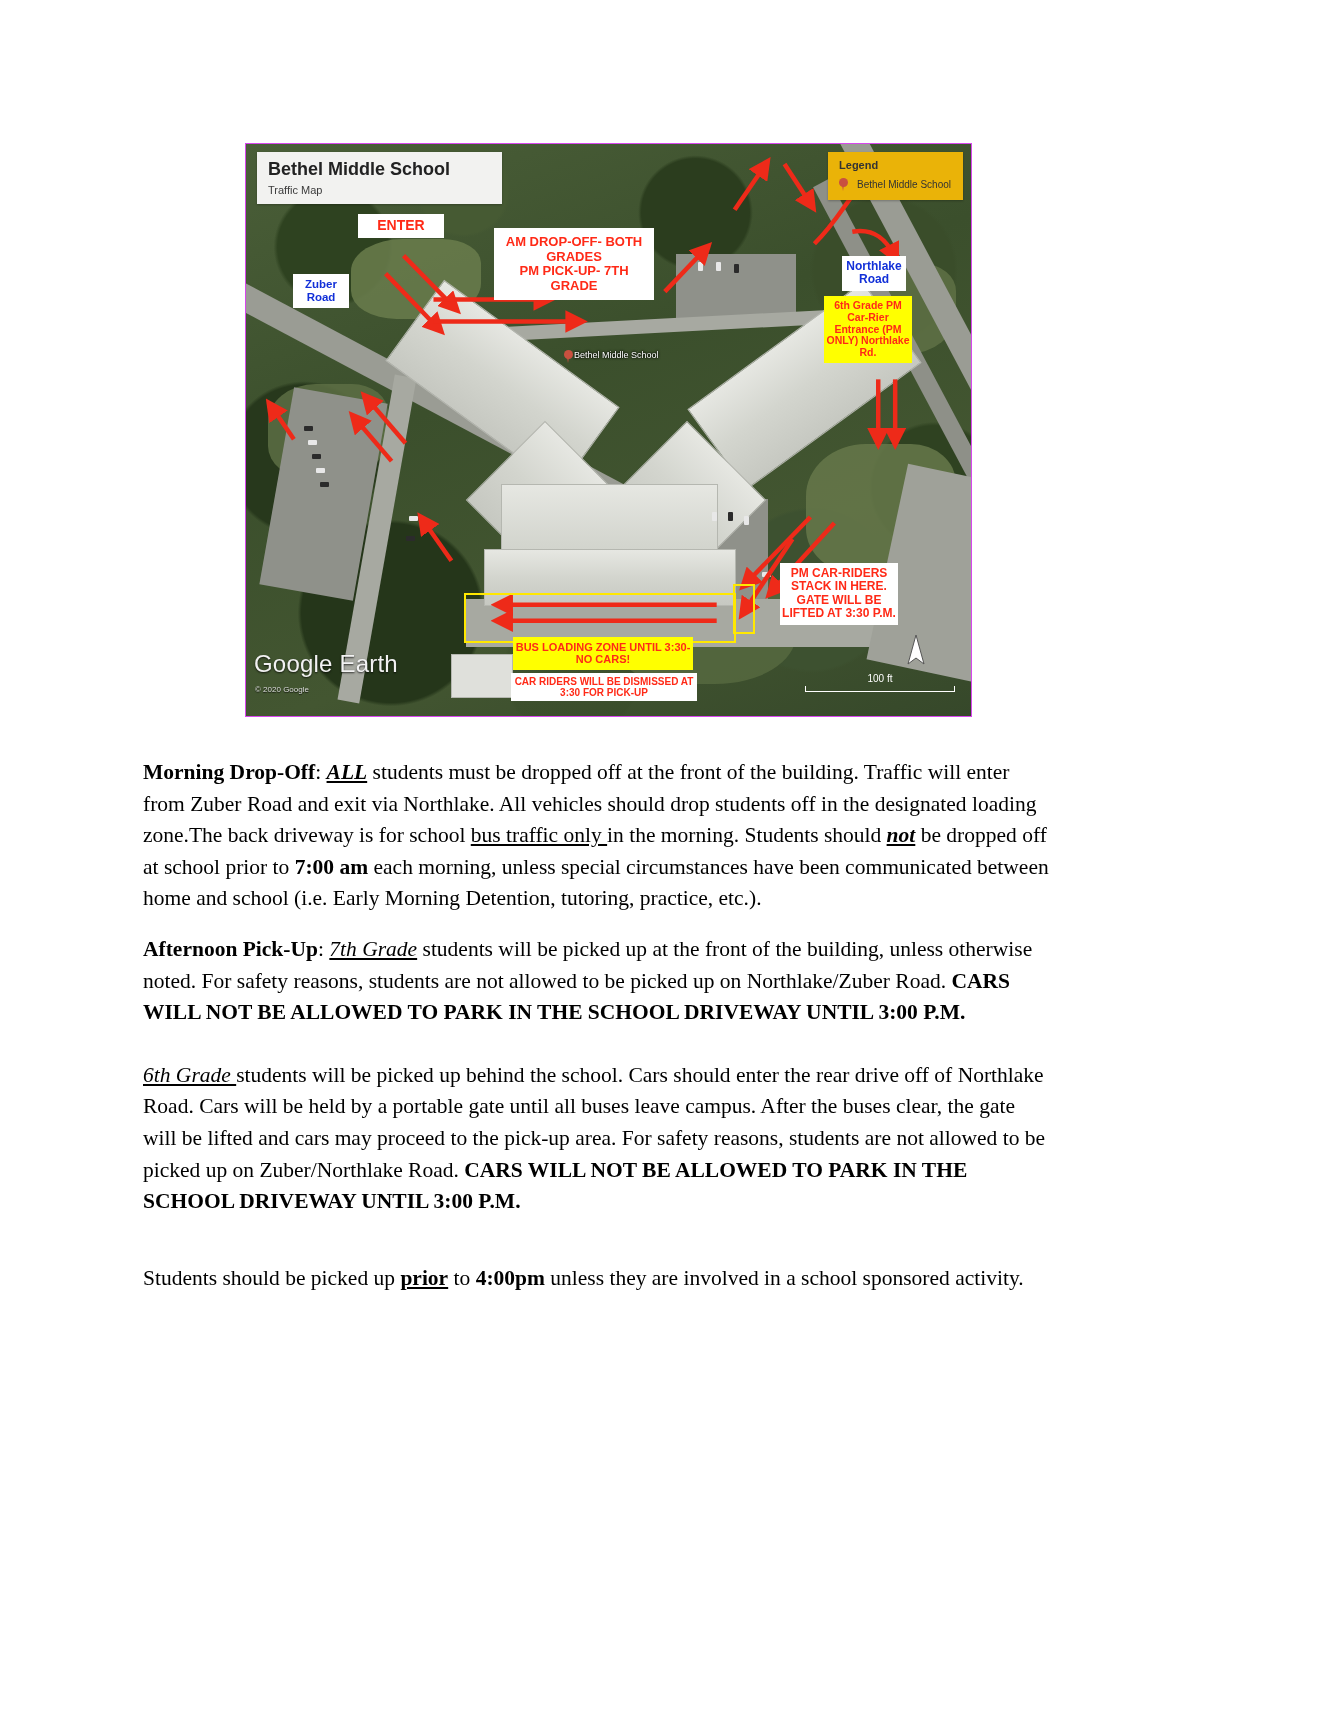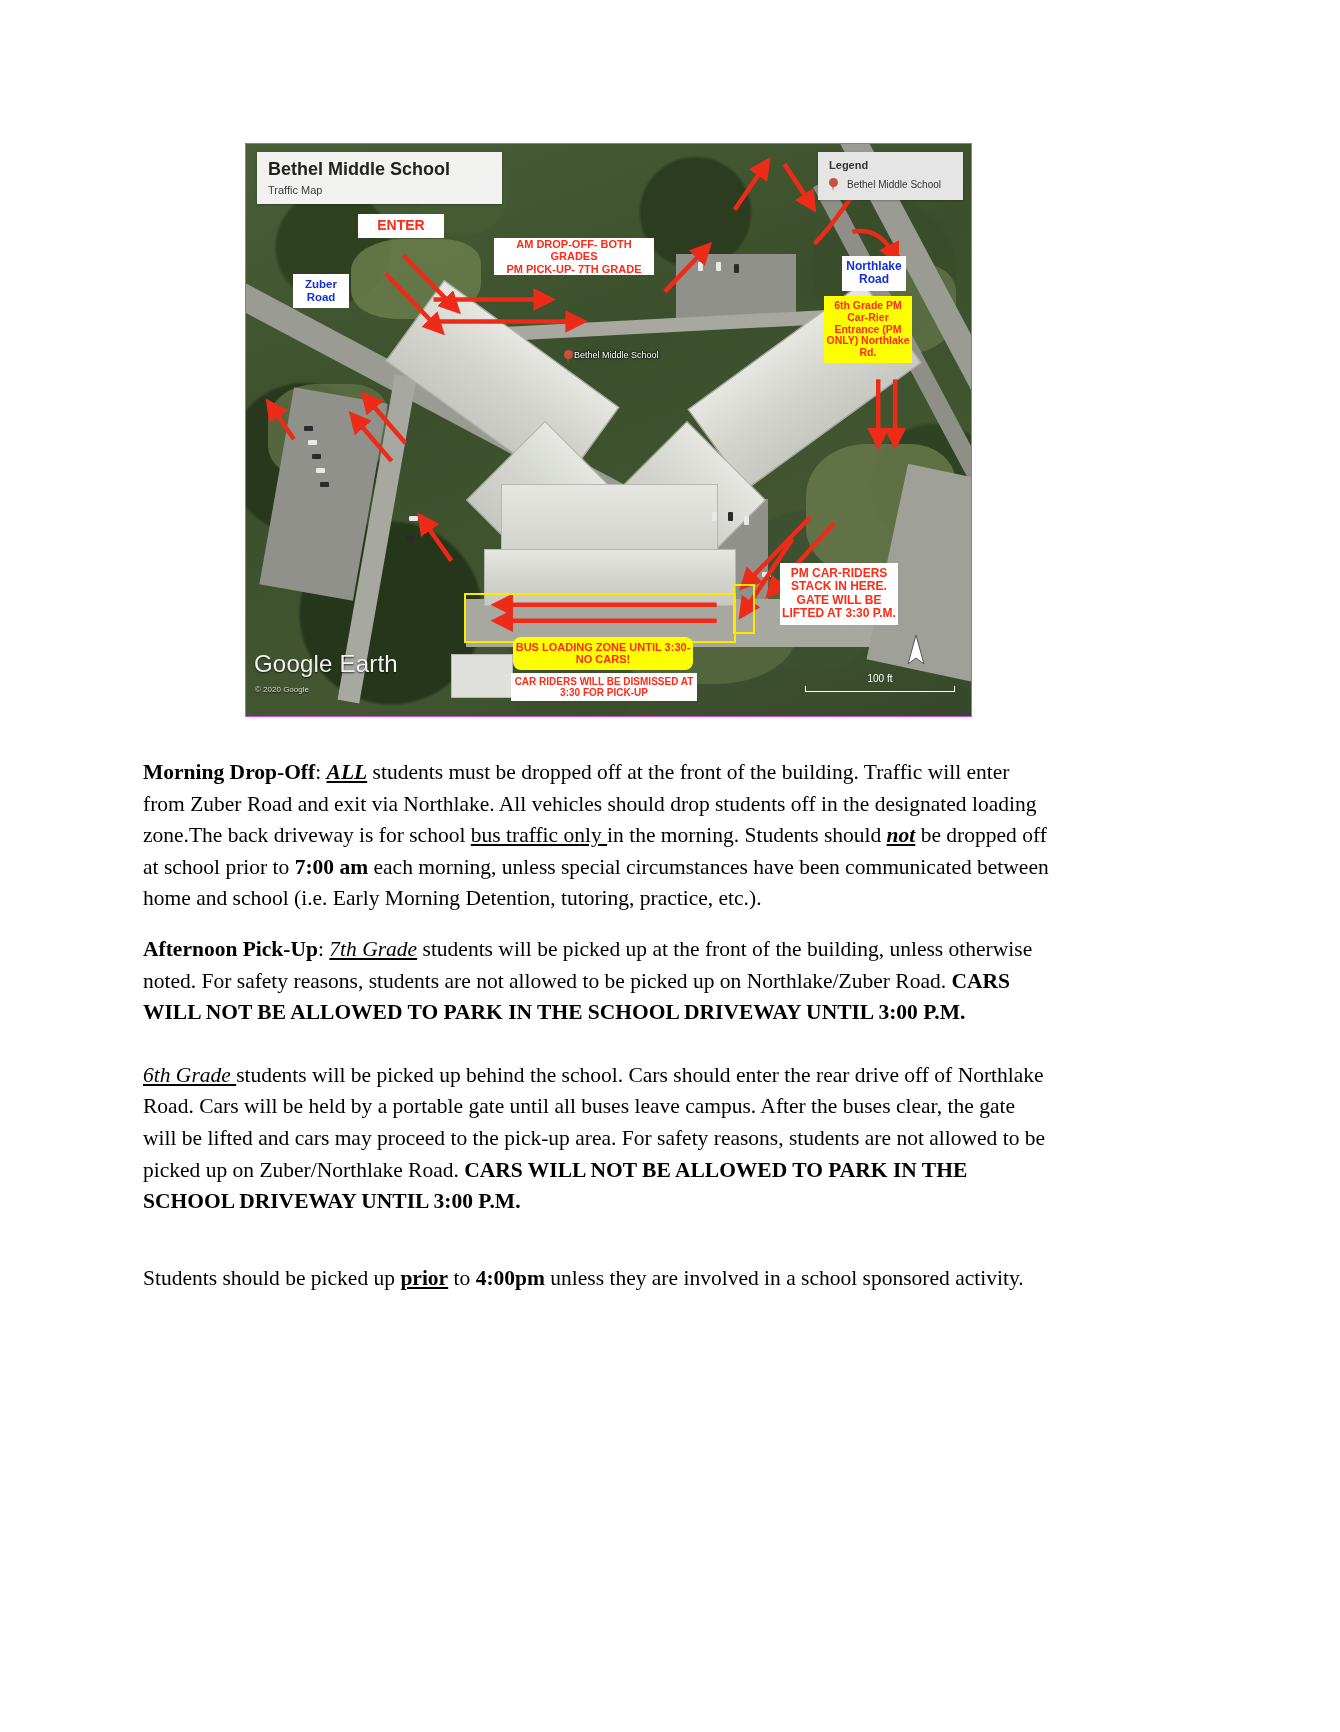--- a/index.html
+++ b/index.html
@@ -172,22 +172,22 @@
     font-family: "Liberation Sans", sans-serif;
     font-size: 11px;
     color: #3b3b3b;
     margin-top: 4px;
   }
 
   
   #legend-card {
     position: absolute;
     right: 8px; top: 8px;
-    background: #e5e5e5;
-    padding: 7px 22px 9px 11px;
+    background: #eab308;
+    padding: 7px 12px 9px 11px;
     box-shadow: 0 1px 2px rgba(0,0,0,.25);
     font-family: "Liberation Sans", sans-serif;
   }
   #legend-card .lg-title { font-size: 11px; color:#333; font-weight:600; }
   #legend-card .lg-row {
     display:flex; align-items:center; gap:9px; margin-top:7px;
   }
   #legend-card .lg-label { font-size: 10px; color:#333; white-space:nowrap; }
   .pin {
     width: 9px; height: 13px; position: relative; flex: none;
@@ -226,26 +226,26 @@
     font-weight: bold;
     text-align: center;
     line-height: 1.12;
     box-sizing: border-box;
   }
   .anno.white { background:#ffffff; color:#ff2a17; }
   .anno.yellow{ background:#ffff00; color:#ff2a17; }
   .anno.blue  { background:#ffffff; color:#1230d8; }
 
   #anno-enter      { left: 112px; top: 70px;  width: 86px;  padding: 4px 0;  font-size: 14px; }
-  #anno-am-dropoff { left: 248px; top: 94px;  width: 160px; padding: 0 4px; font-size: 11px; }
+  #anno-am-dropoff { left: 248px; top: 84px;  width: 160px; padding: 7px 4px; font-size: 13px; }
   #anno-zuber      { left: 47px;  top: 130px; width: 56px;  padding: 4px 0;  font-size: 11.5px; }
   #anno-northlake  { left: 596px; top: 112px; width: 64px;  padding: 4px 0;  font-size: 12px; }
   #anno-6th-entr   { left: 578px; top: 152px; width: 88px;  padding: 4px 2px;font-size: 10.5px; }
   #anno-pm-stack   { left: 534px; top: 419px; width: 118px; padding: 4px 2px;font-size: 12px; }
-  #anno-bus-zone   { left: 267px; top: 493px; width: 180px; padding: 4px 2px;font-size: 11px; border-radius: 8px; }
+  #anno-bus-zone   { left: 267px; top: 493px; width: 180px; padding: 4px 2px;font-size: 11px; }
   #anno-car-dismiss{ left: 265px; top: 529px; width: 186px; padding: 3px 2px;font-size: 10px; }
 
   
   #bus-zone-outline {
     position: absolute;
     left: 218px; top: 449px;
     width: 268px; height: 46px;
     border: 2px solid #ffe800;
     background: transparent;
   }

